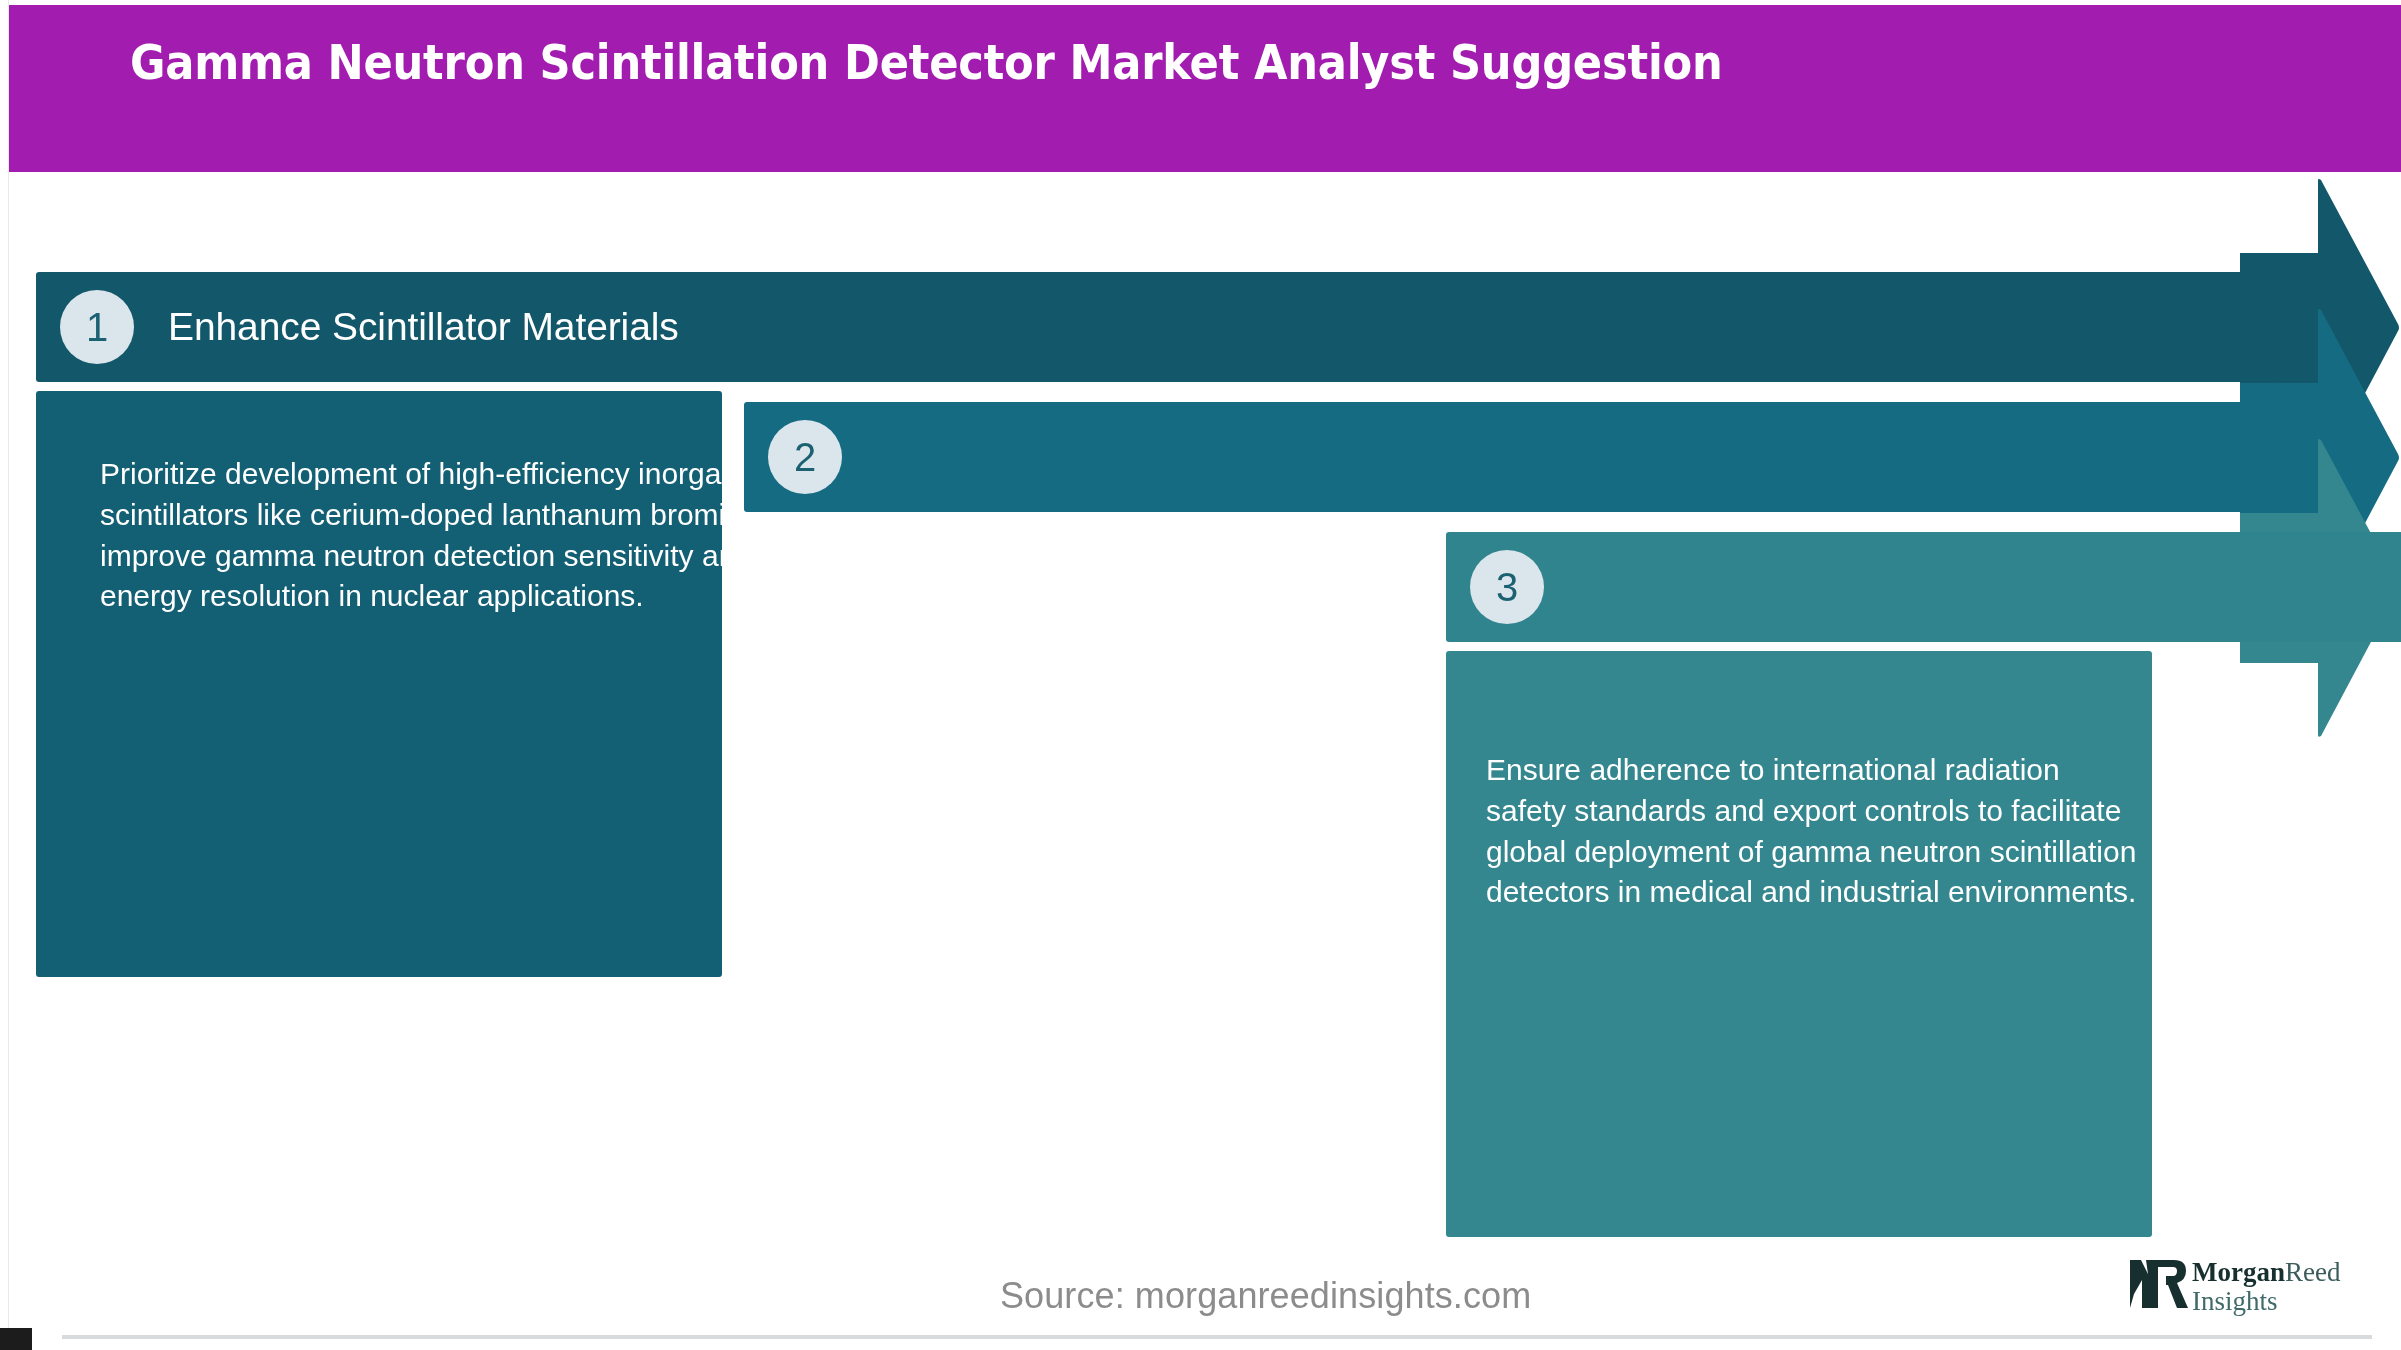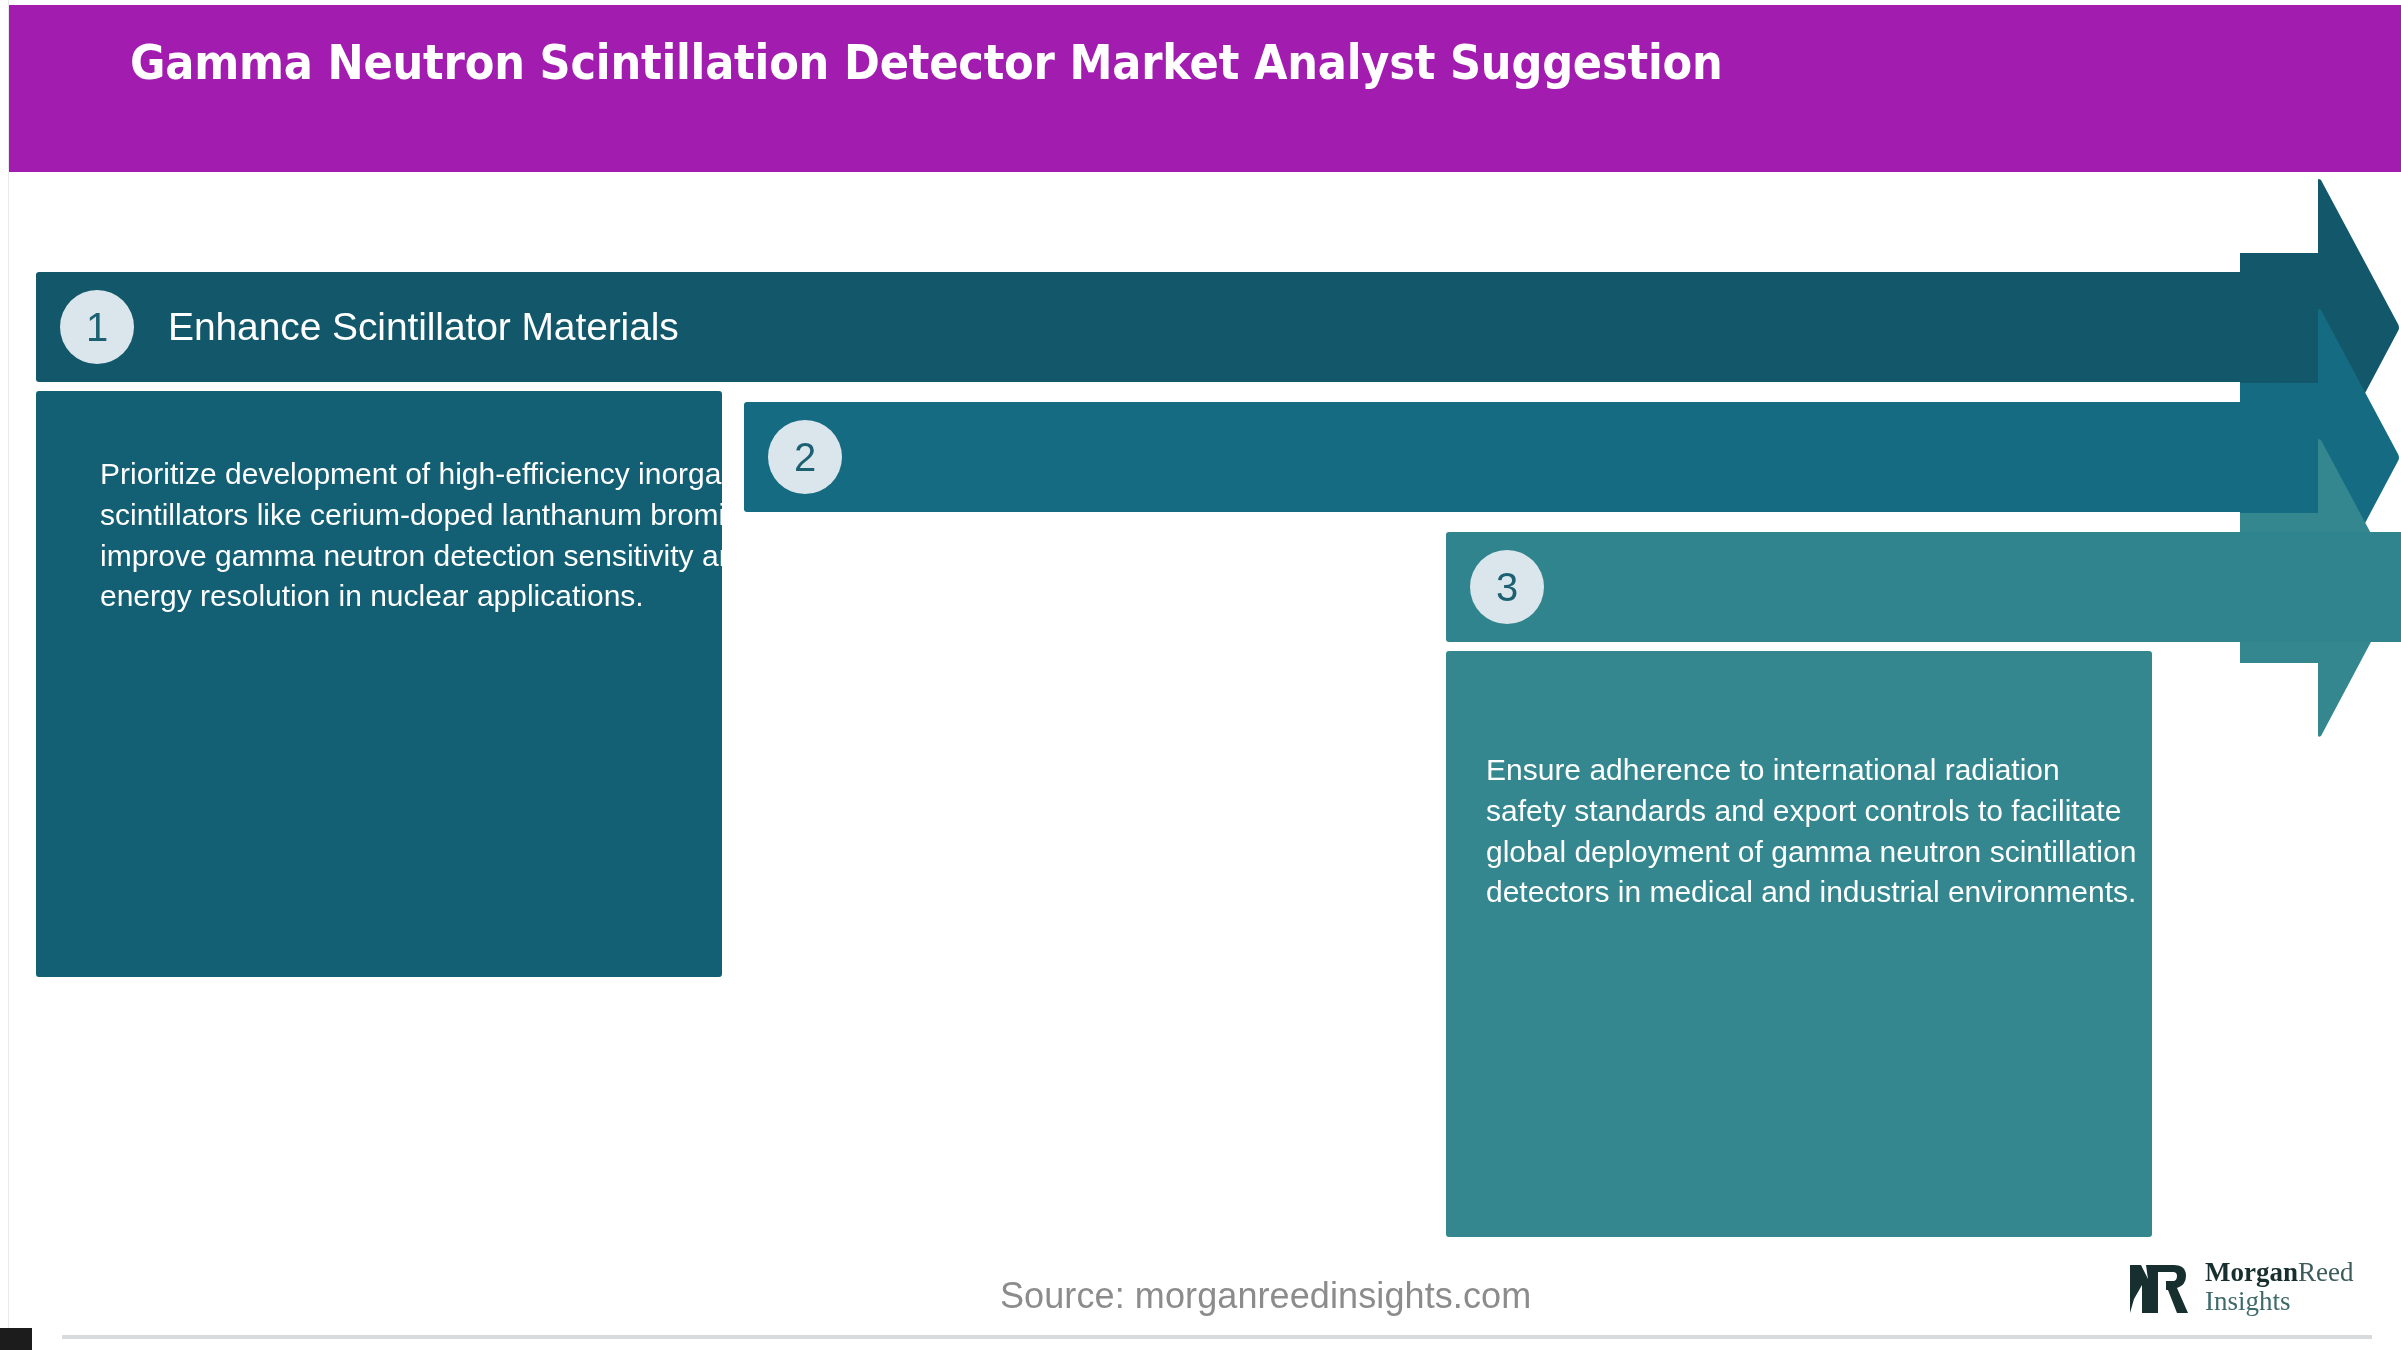--- a/index.html
+++ b/index.html
@@ -128,22 +128,21 @@
     position:absolute;
     left:1000px; top:1275px;
     font-size:36px;
     color:#8c8c8c;
     letter-spacing:0.1px;
   }
   .logo {
     position:absolute;
     left:2128px; top:1258px;
     display:flex;
-    align-items:flex-end;
-    gap:13px;
+    align-items:flex-start;
   }
   .logo-mark { width:64px; height:52px; }
   .logo-text { line-height:1.06; }
   .logo-l1 { font-family:"Liberation Serif", serif; font-size:27px; white-space:nowrap; }
   .logo-morgan { color:#17302f; font-weight:bold; }
   .logo-reed { color:#3c5c5c; font-weight:normal; }
   .logo-l2 { font-family:"Liberation Serif", serif; font-size:27px; color:#3f6a6a; }
 </style>
 </head>
 <body>

